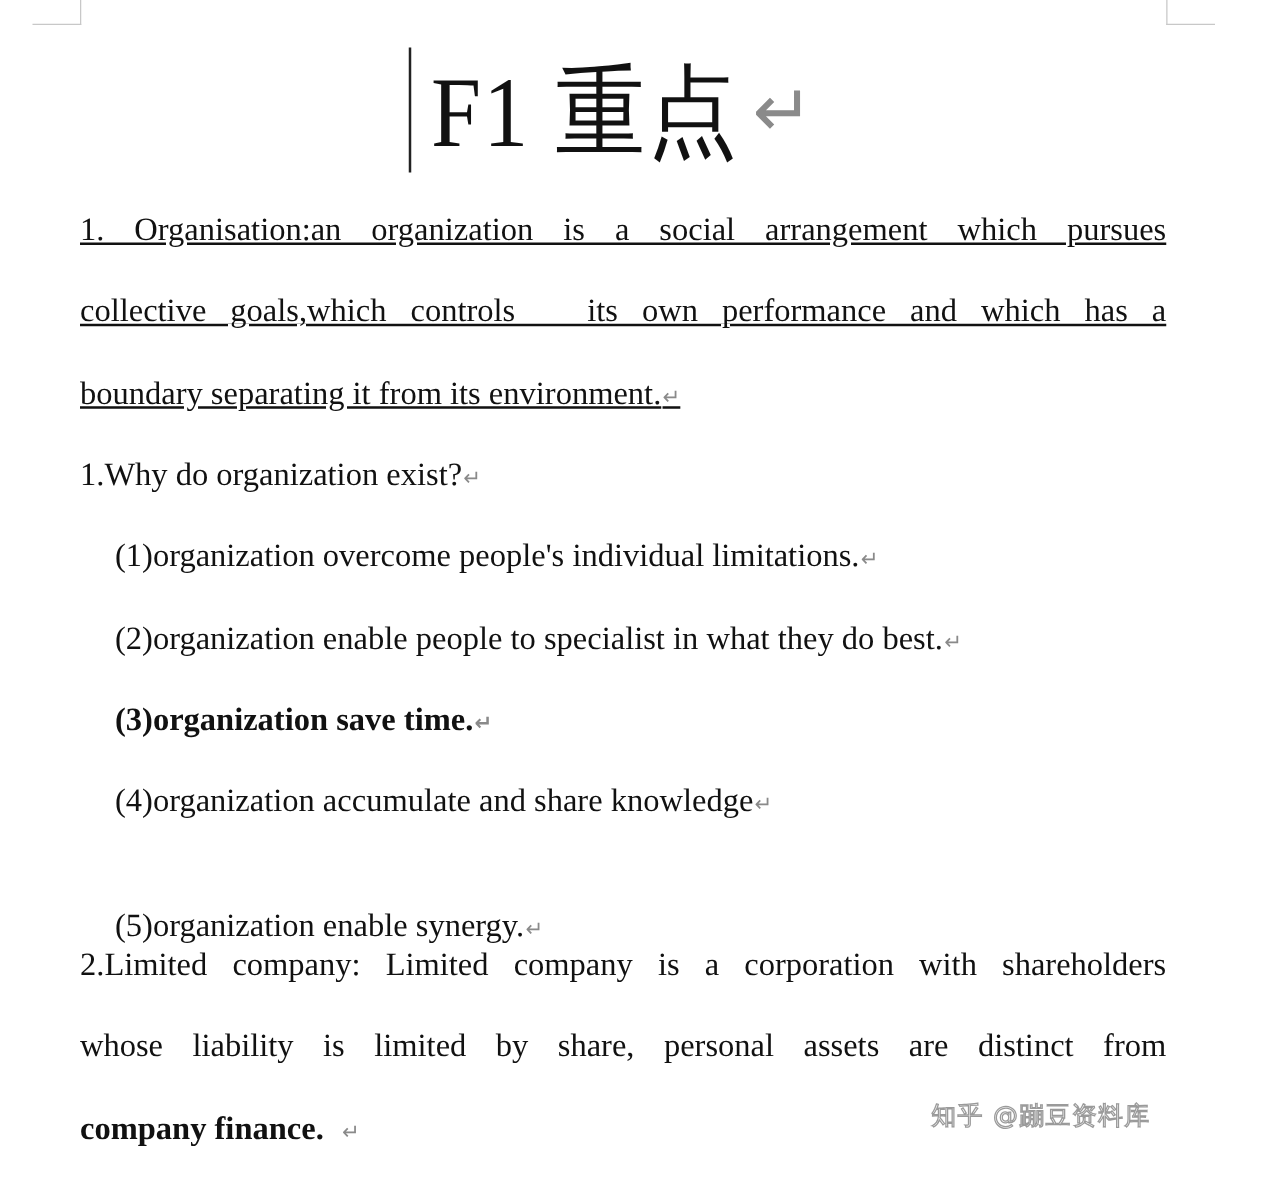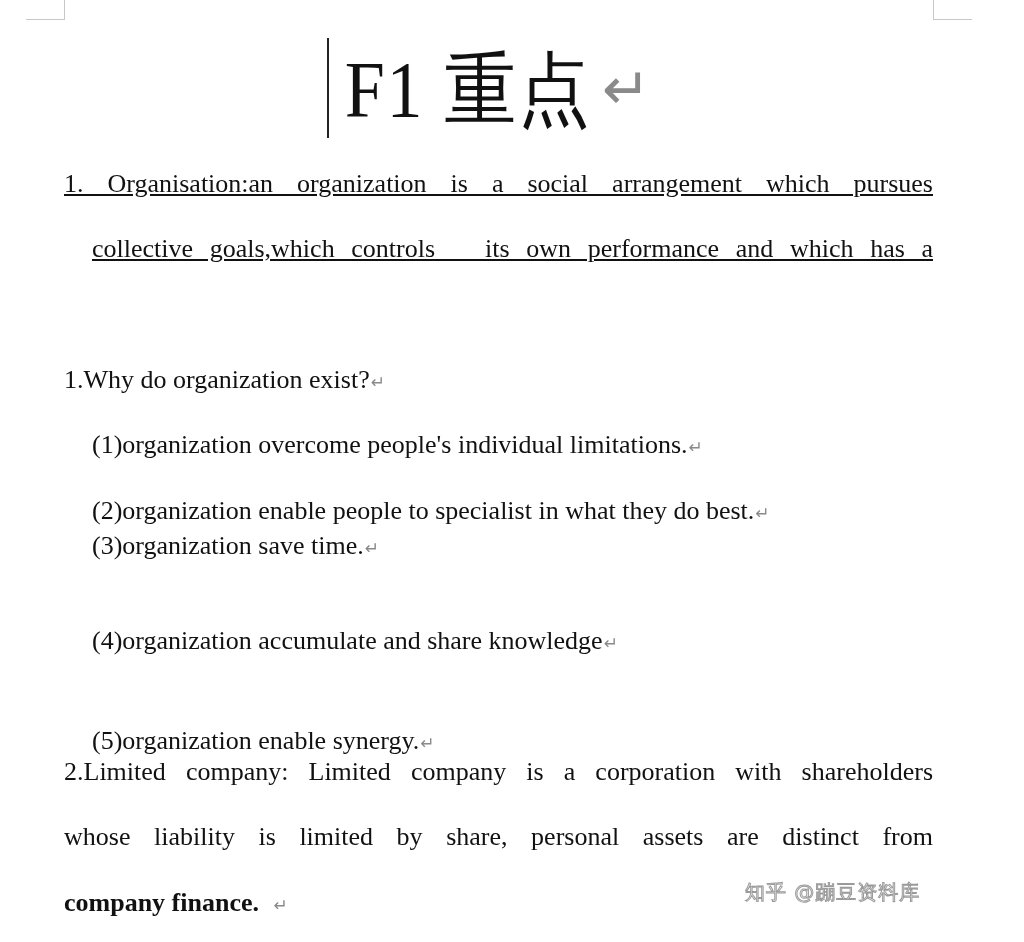--- a/index.html
+++ b/index.html
@@ -112,34 +112,35 @@
 
 <div class="title">
   <span class="title-inner">
     <span class="caret"></span>
     <span class="title-text">F1 重点</span><span class="ret">↵</span>
   </span>
 </div>
 
 <div class="para" style="top:151px;text-decoration:underline;">
   <span class="jline">1. Organisation:an organization is a social arrangement which pursues</span>
-  <span class="jline" style="white-space:pre-wrap;margin-left:28px;">collective goals,which controls   its own performance and which has a</span>
+  <span class="jline" style="white-space:pre-wrap;">collective goals,which controls   its own performance and which has a</span>
+  <span class="line"><span>boundary separating it from its environment.</span><span class="ret">↵</span></span>
 </div>
 
 <div class="para" style="top:347px;">
   <span class="line"><span>1.Why do organization exist?</span><span class="ret">↵</span></span>
 </div>
 
 <div class="para indent" style="top:412px;">
   <span class="line"><span>(1)organization overcome people's individual limitations.</span><span class="ret">↵</span></span>
 </div>
 <div class="para indent" style="top:478px;">
   <span class="line"><span>(2)organization enable people to specialist in what they do best.</span><span class="ret">↵</span></span>
 </div>
-<div class="para indent" style="top:513px;">
+<div class="para indent" style="top:543px;font-weight:bold;">
   <span class="line"><span>(3)organization save time.</span><span class="ret">↵</span></span>
 </div>
 <div class="para indent" style="top:608px;">
   <span class="line"><span>(4)organization accumulate and share knowledge</span><span class="ret">↵</span></span>
 </div>
 <div class="para indent" style="top:708px;">
   <span class="line"><span>(5)organization enable synergy.</span><span class="ret">↵</span></span>
 </div>
 
 <div class="para" style="top:739px;">

